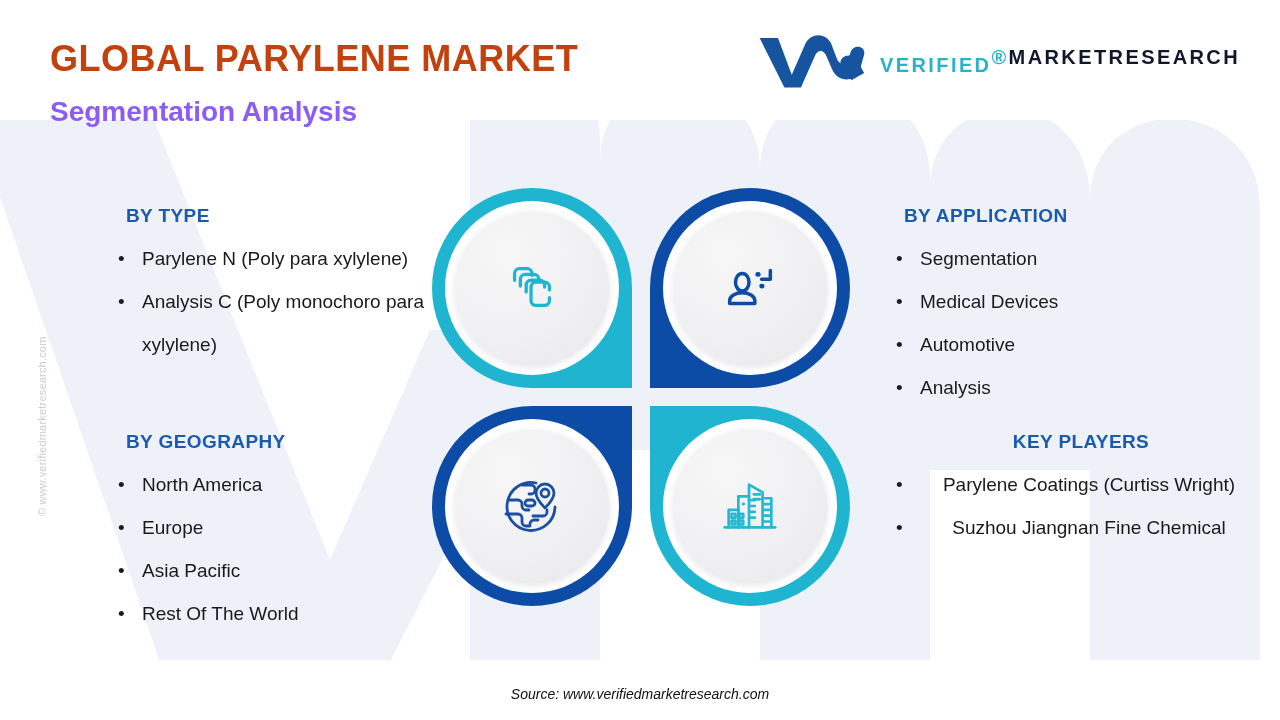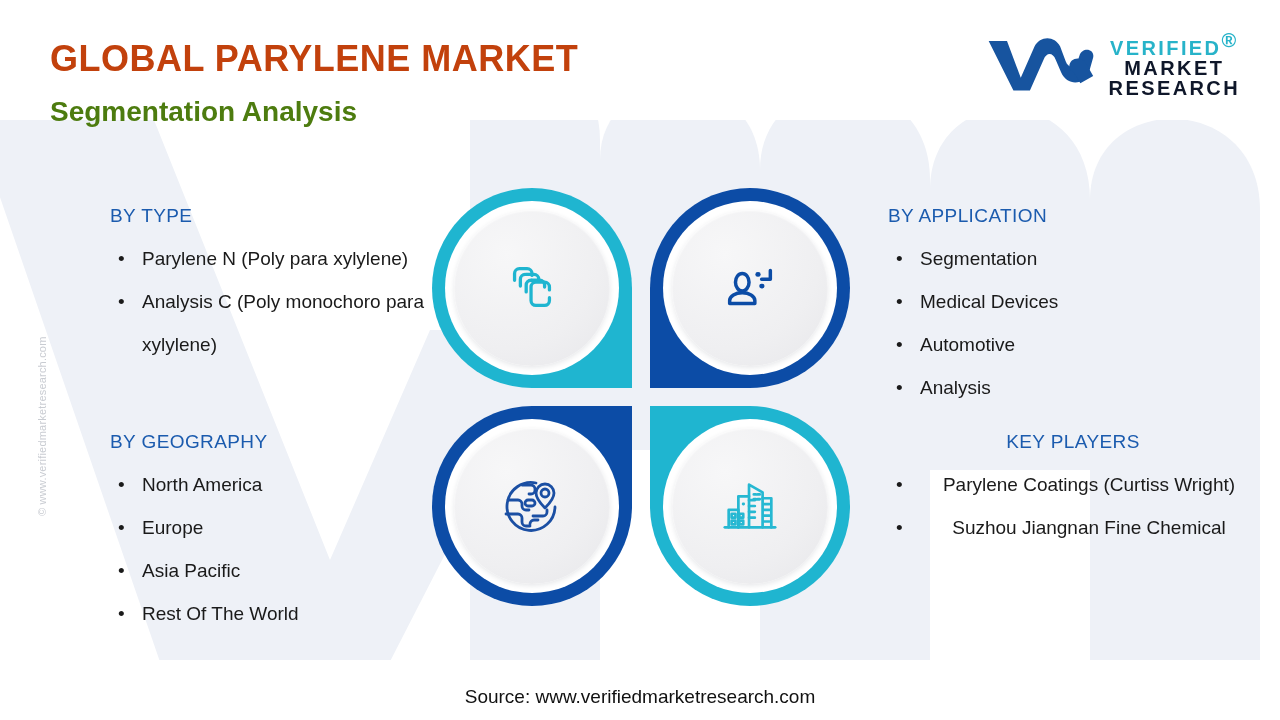--- a/index.html
+++ b/index.html
@@ -37,40 +37,38 @@
     font-weight: 700;
     letter-spacing: 0.5px;
     color: #c2410c;
     line-height: 1.05;
     white-space: nowrap;
   }
   .subtitle {
     margin-top: 18px;
     font-size: 28px;
     font-weight: 600;
-    color: #4d7c0f;
+    color: #8b5cf6;
     white-space: nowrap;
   }
 
   
   .logo {
     position: absolute;
     right: 40px;
     top: 30px;
     display: flex;
     align-items: center;
     gap: 14px;
     z-index: 6;
   }
   .logo-mark { width: 110px; height: 62px; flex: none; }
   .logo-words {
     display: flex;
-    flex-direction: column;
     line-height: 1.02;
-    align-items: center;
   }
   .logo-words span {
     font-size: 20px;
     font-weight: 700;
     letter-spacing: 2.4px;
   }
   .lw-verified { color: #27B3C9; position: relative; }
   .lw-market, .lw-research { color: #0f172a; }
   .reg-mark {
     font-size: 9px;
@@ -108,24 +106,24 @@
   }
   .col-left  { left: 110px; width: 330px; }
   .col-right { left: 888px; width: 370px; }
   .blk-tl { top: 205px; }
   .blk-bl { top: 431px; }
   .blk-tr { top: 205px; }
   .blk-br { top: 431px; text-align: center; }
 
   .sec-head {
     font-size: 19px;
-    font-weight: 400;
+    font-weight: 700;
     color: #1B5BAE;
     letter-spacing: 0.4px;
-    margin: 0 0 10px 0;
+    margin: 0 0 10px 16px;
   }
   ul.items {
     list-style: none;
     margin: 0;
     padding: 0;
   }
   ul.items li {
     position: relative;
     padding-left: 32px;
     font-size: 19px;
@@ -197,23 +195,24 @@
   }
   .disc svg { display: block; }
 
   
   .footer {
     position: absolute;
     left: 0;
     right: 0;
     top: 686px;
     text-align: center;
-    font-size: 19px;
+    font-size: 14px;
     color: #111111;
     z-index: 5;
+    font-style: italic;
   }
 </style>
 </head>
 <body>
 
 <div class="page">
 
   <div class="bg-wm">
     <svg width="1280" height="720" viewBox="0 0 1280 720" aria-hidden="true">
       <g fill="#eef1f7">

